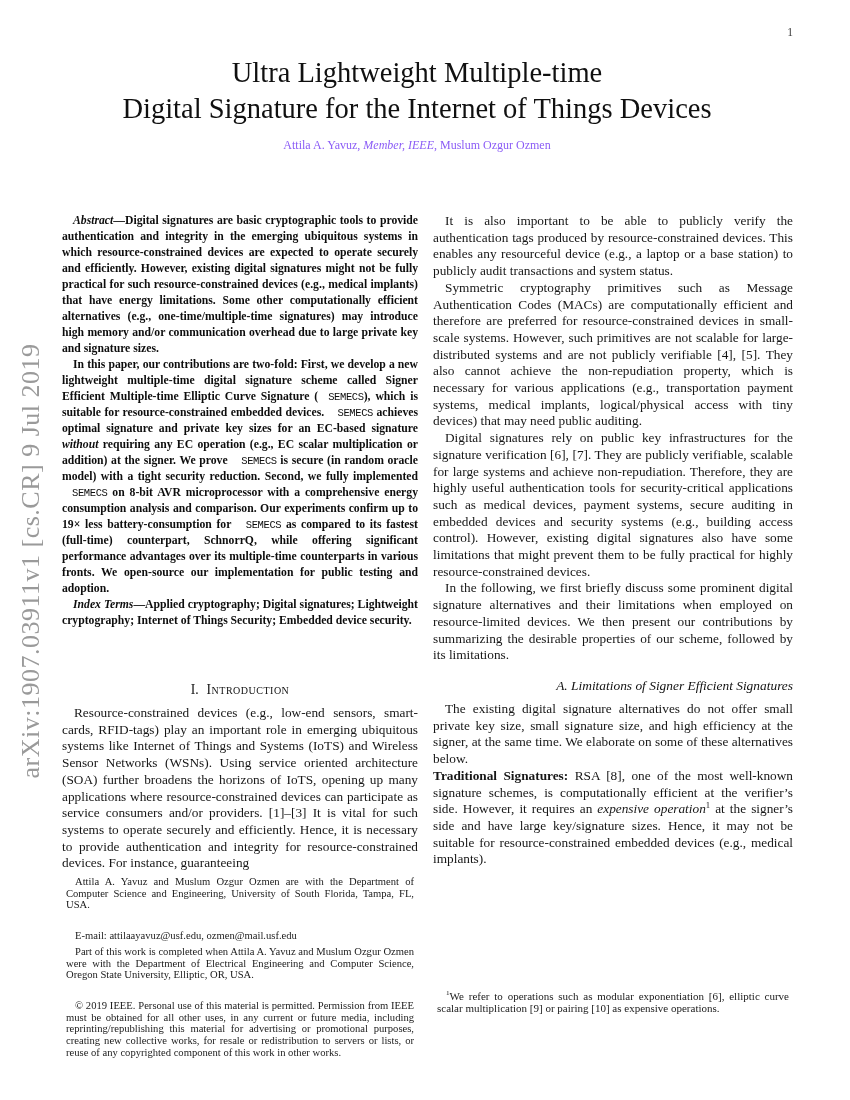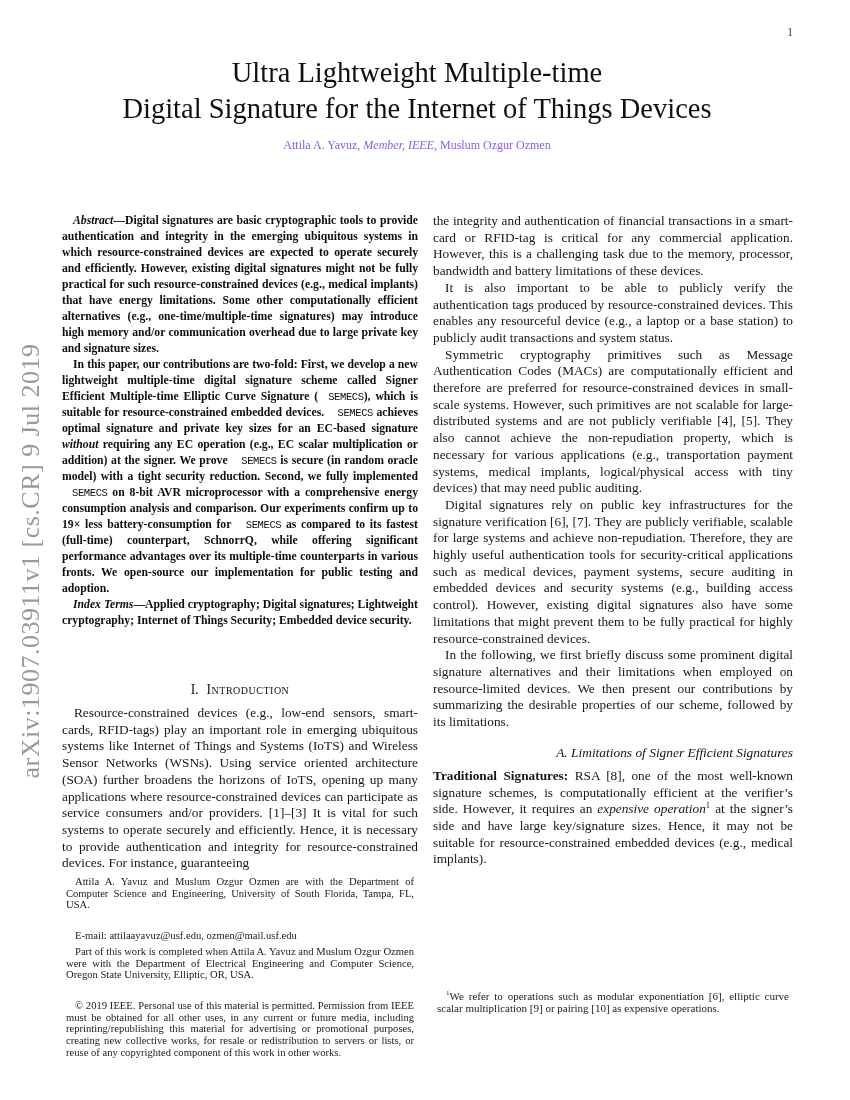--- a/index.html
+++ b/index.html
@@ -97,28 +97,28 @@
         <div class="fn-gap"></div>
         <p>E-mail: attilaayavuz@usf.edu, ozmen@mail.usf.edu</p>
         <p>Part of this work is completed when Attila A. Yavuz and Muslum Ozgur Ozmen were with the Department of Electrical Engineering and Computer Science, Oregon State University, Elliptic, OR, USA.</p>
         <div class="fn-gap"></div>
         <p>© 2019 IEEE. Personal use of this material is permitted. Permission from IEEE must be obtained for all other uses, in any current or future media, including reprinting/republishing this material for advertising or promotional purposes, creating new collective works, for resale or redistribution to servers or lists, or reuse of any copyrighted component of this work in other works.</p>
       </div>
     </div>
 
     <div class="col col-right">
       <div class="body-text">
-        <p class="p noindent">the integrity and authentication of financial transactions in a smart-card or RFID-tag is critical for any commercial application. However, this is a challenging task due to the memory, processor, bandwidth and battery limitations of these devices.</p>
         <p class="p">It is also important to be able to publicly verify the authentication tags produced by resource-constrained devices. This enables any resourceful device (e.g., a laptop or a base station) to publicly audit transactions and system status.</p>
         <p class="p">Symmetric cryptography primitives such as Message Authentication Codes (MACs) are computationally efficient and therefore are preferred for resource-constrained devices in small-scale systems. However, such primitives are not scalable for large-distributed systems and are not publicly verifiable [4], [5]. They also cannot achieve the non-repudiation property, which is necessary for various applications (e.g., transportation payment systems, medical implants, logical/physical access with tiny devices) that may need public auditing.</p>
         <p class="p">Digital signatures rely on public key infrastructures for the signature verification [6], [7]. They are publicly verifiable, scalable for large systems and achieve non-repudiation. Therefore, they are highly useful authentication tools for security-critical applications such as medical devices, payment systems, secure auditing in embedded devices and security systems (e.g., building access control). However, existing digital signatures also have some limitations that might prevent them to be fully practical for highly resource-constrained devices.</p>
         <p class="p">In the following, we first briefly discuss some prominent digital signature alternatives and their limitations when employed on resource-limited devices. We then present our contributions by summarizing the desirable properties of our scheme, followed by its limitations.</p>
 
         <h3 class="subsec-heading">A. Limitations of Signer Efficient Signatures</h3>
 
+        <p class="p">The existing digital signature alternatives do not offer small private key size, small signature size, and high efficiency at the signer, at the same time. We elaborate on some of these alternatives below.</p>
         <p class="p noindent"><span class="b">Traditional Signatures:</span><span> RSA [8], one of the most well-known signature schemes, is computationally efficient at the verifier’s side. However, it requires an </span><span class="i">expensive operation</span><span class="sup">1</span><span> at the signer’s side and have large key/signature sizes. Hence, it may not be suitable for resource-constrained embedded devices (e.g., medical implants).</span></p>
       </div>
 
       <div class="fn-block">
         <p><span class="sup">1</span><span>We refer to operations such as modular exponentiation [6], elliptic curve scalar multiplication [9] or pairing [10] as expensive operations.</span></p>
       </div>
     </div>
 
   </div>
 </div>

